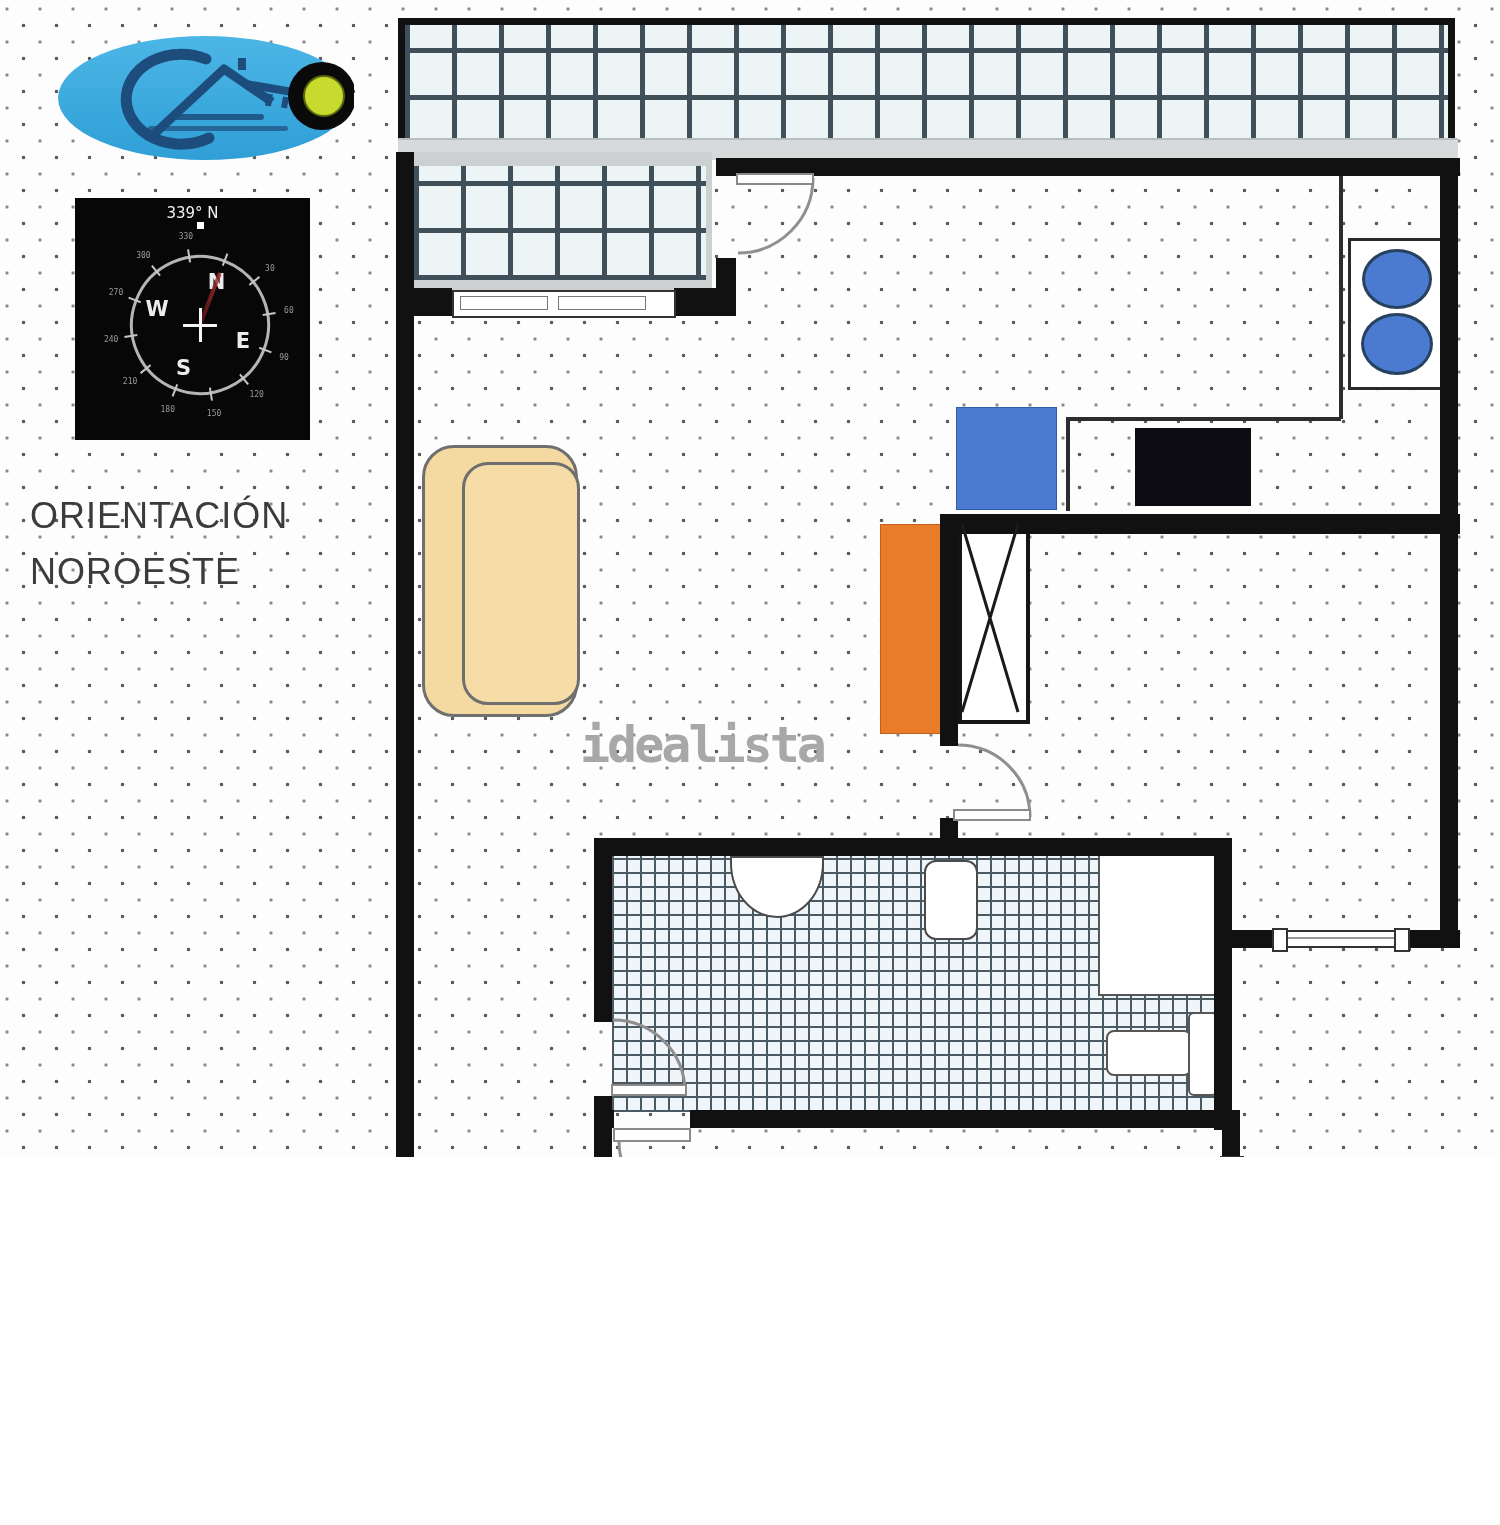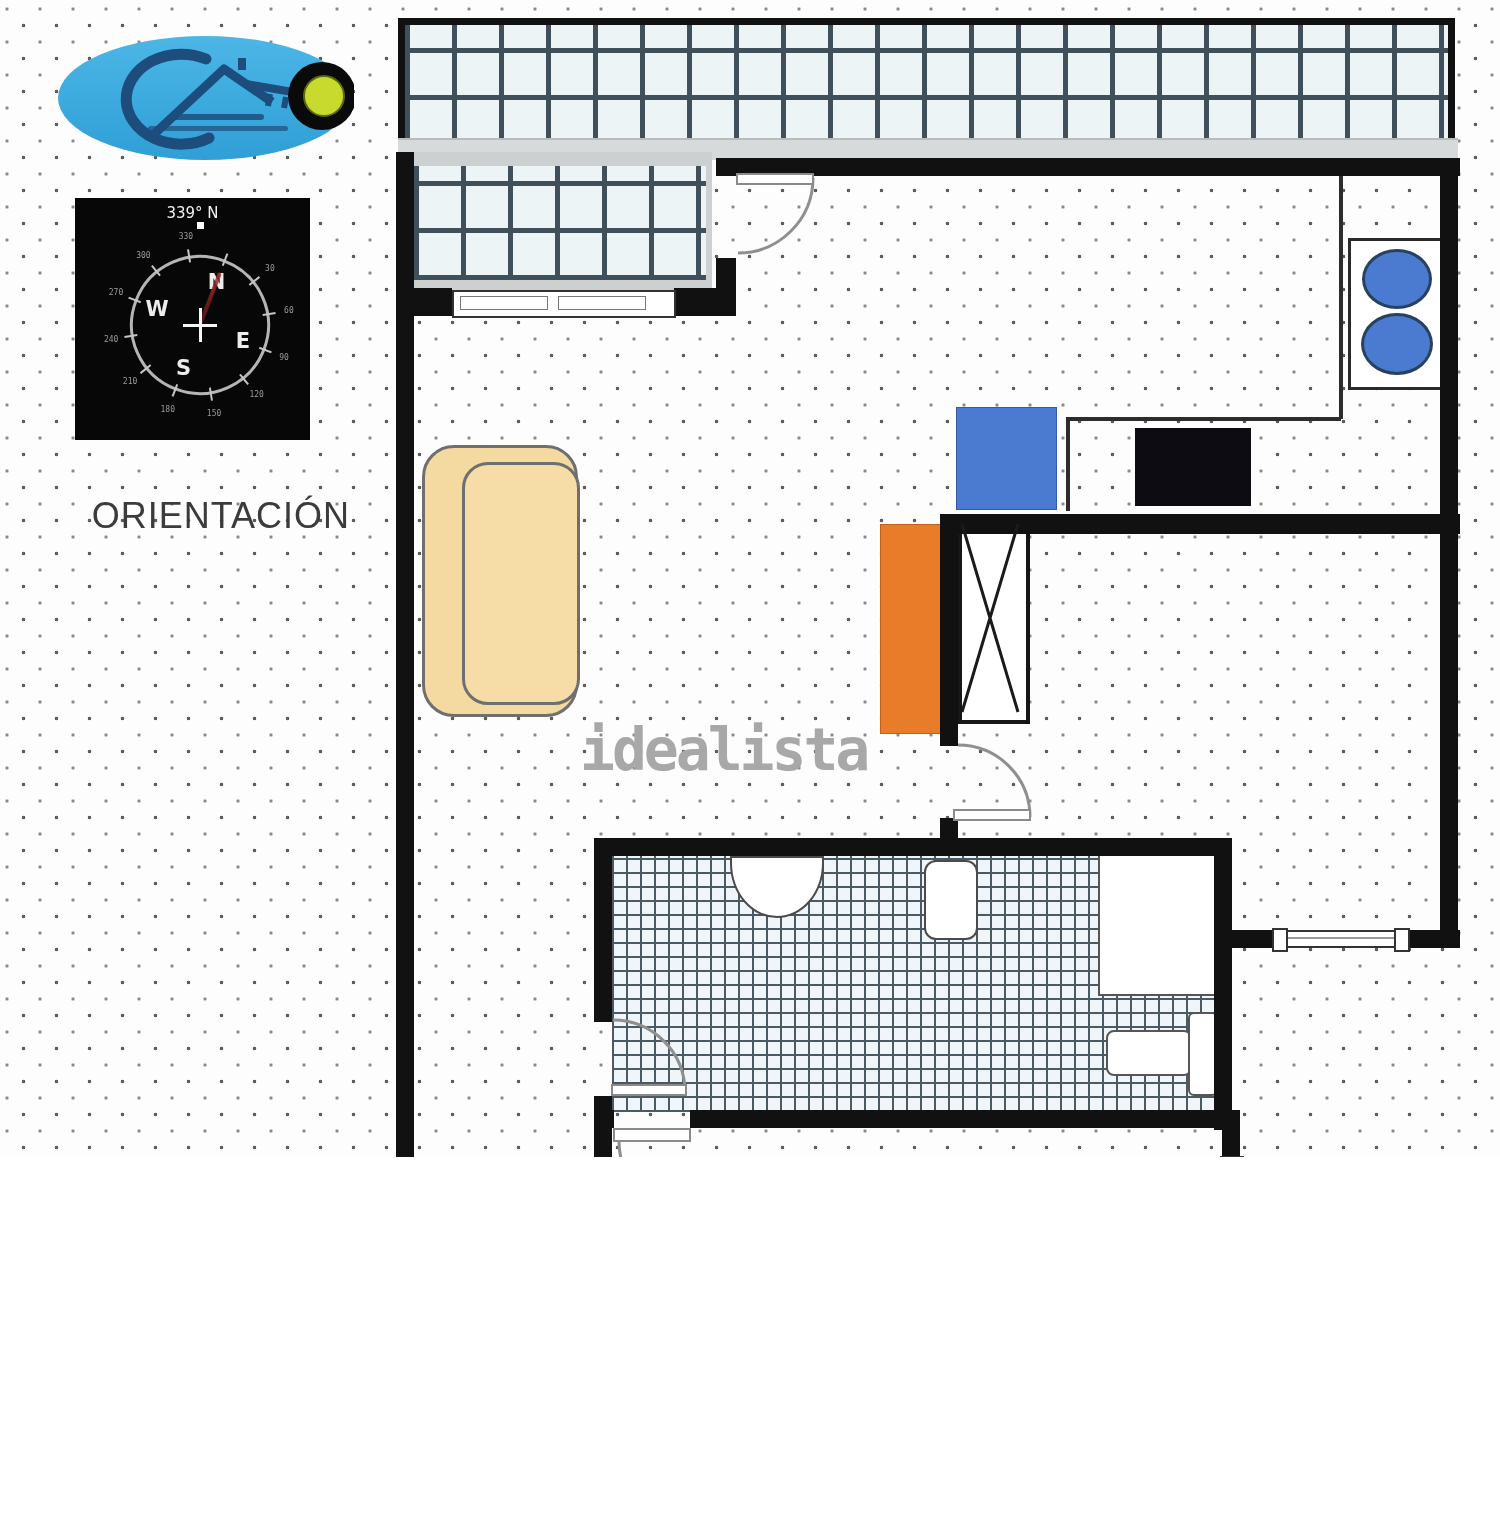--- a/index.html
+++ b/index.html
@@ -36,24 +36,24 @@
      font-size:15px;font-family:"DejaVu Sans",sans-serif;}
   .dial{position:absolute;left:45px;top:47px;width:160px;height:160px;transform:rotate(21deg);}
   .dial::before{content:"";position:absolute;inset:10px;border:3px solid #b5b5b5;border-radius:50%;}
   .tick{position:absolute;left:50%;top:50%;width:2px;height:13px;background:#c5c5c5;}
   .cletter{position:absolute;left:50%;top:50%;color:#ececec;font-weight:bold;font-size:21px;
      font-family:"DejaVu Sans",sans-serif;}
   .cnum{position:absolute;left:50%;top:50%;color:#9a9a9a;font-size:8px;font-family:"DejaVu Sans Mono",monospace;}
   .needle{position:absolute;left:calc(50% - 2px);top:calc(50% - 56px);width:4px;height:56px;
      background:linear-gradient(to top,#571212,#a83030);border-radius:2px;opacity:.85;}
   .xbar{position:absolute;background:#f5f5f5;}
-  .orientation{position:absolute;left:30px;top:488px;width:320px;text-align:right;
+  .orientation{position:absolute;left:30px;top:488px;width:320px;text-align:left;
      font-size:36px;line-height:56px;color:#3b3b3b;letter-spacing:1px;}
   .watermark{position:absolute;left:580px;top:716px;color:#a8a8a8;font-weight:bold;
-     font-size:58px;letter-spacing:-3px;font-family:"DejaVu Sans Mono",monospace;}
+     font-size:50px;letter-spacing:-3px;font-family:"DejaVu Sans Mono",monospace;}
 </style>
 </head>
 <body>
 
 <div class="canvas">
 
   <div class="abs" style="left:56px;top:34px;width:298px;height:132px;">
     <svg width="298" height="132" viewBox="0 0 298 132">
       <defs>
         <linearGradient id="lg" x1="0" y1="0" x2="0" y2="1">
@@ -109,20 +109,21 @@
       <span class="cnum" style="transform:translate(-50%,-50%) rotate(330deg) translateY(-90px) rotate(-351deg);">330</span>
 
       <div class="needle"></div>
     </div>
     <div class="xbar" style="left:108px;top:126px;width:34px;height:3px;"></div>
     <div class="xbar" style="left:123.5px;top:110px;width:3px;height:34px;"></div>
   </div>
 
   <div class="orientation">
     <div>ORIENTACIÓN</div>
+    <div>NOROESTE</div>
   </div>
 
   <div class="abs" style="left:0;top:0;width:1500px;height:1525px;">
 
     <div class="abs" style="left:398px;top:18px;width:1043px;height:122px;border-top:7px solid #111;border-left:7px solid #111;border-right:7px solid #111;">
       <div class="terrace-grid" style="inset:0;"></div>
     </div>
     <div class="abs" style="left:398px;top:138px;width:1060px;height:20px;background:#d7dada;border-top:2px solid #b9bcbc;"></div>
     <div class="abs" style="left:408px;top:152px;width:304px;height:140px;background:#ccd0d0;">
       <div class="terrace-grid" style="left:6px;top:14px;right:6px;bottom:12px;"></div>

